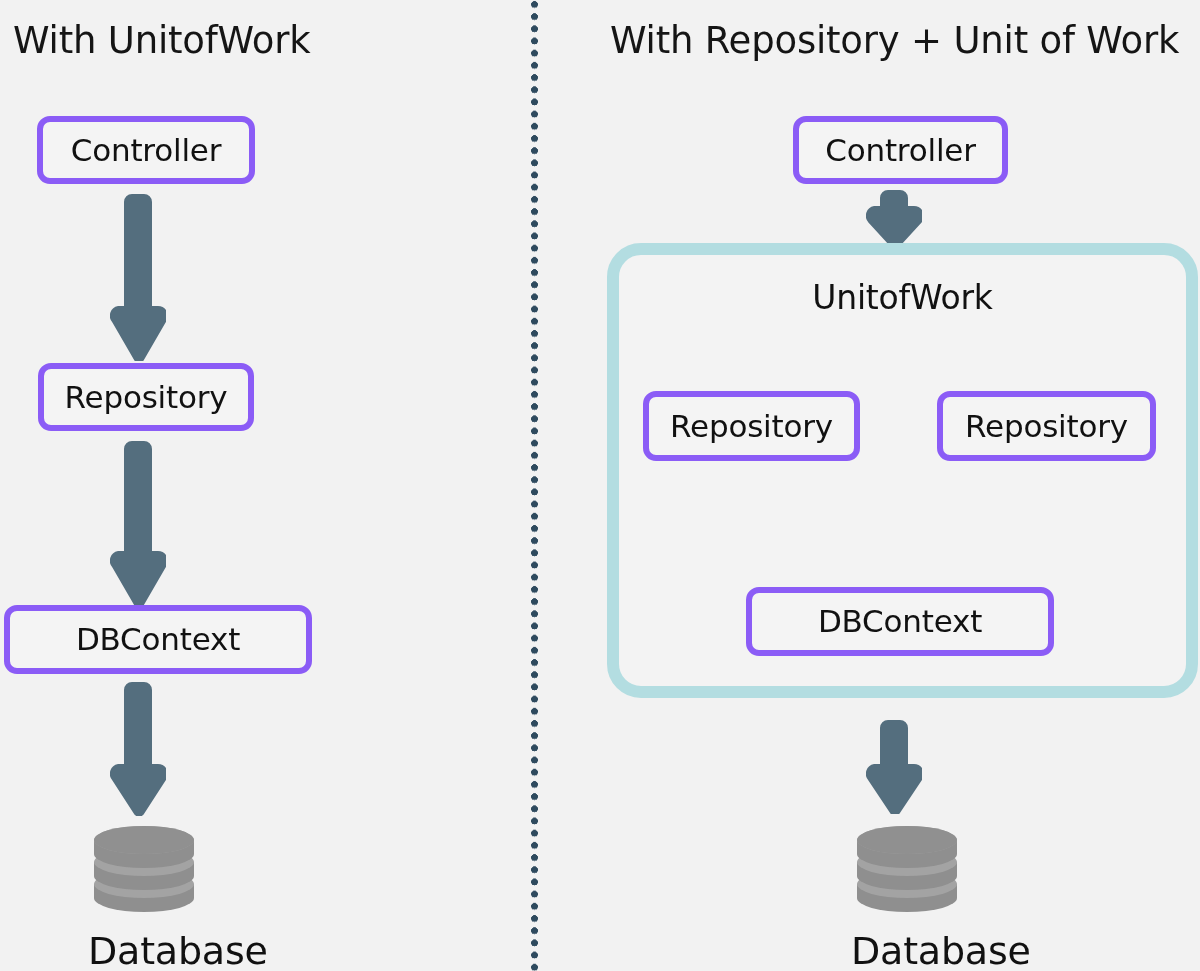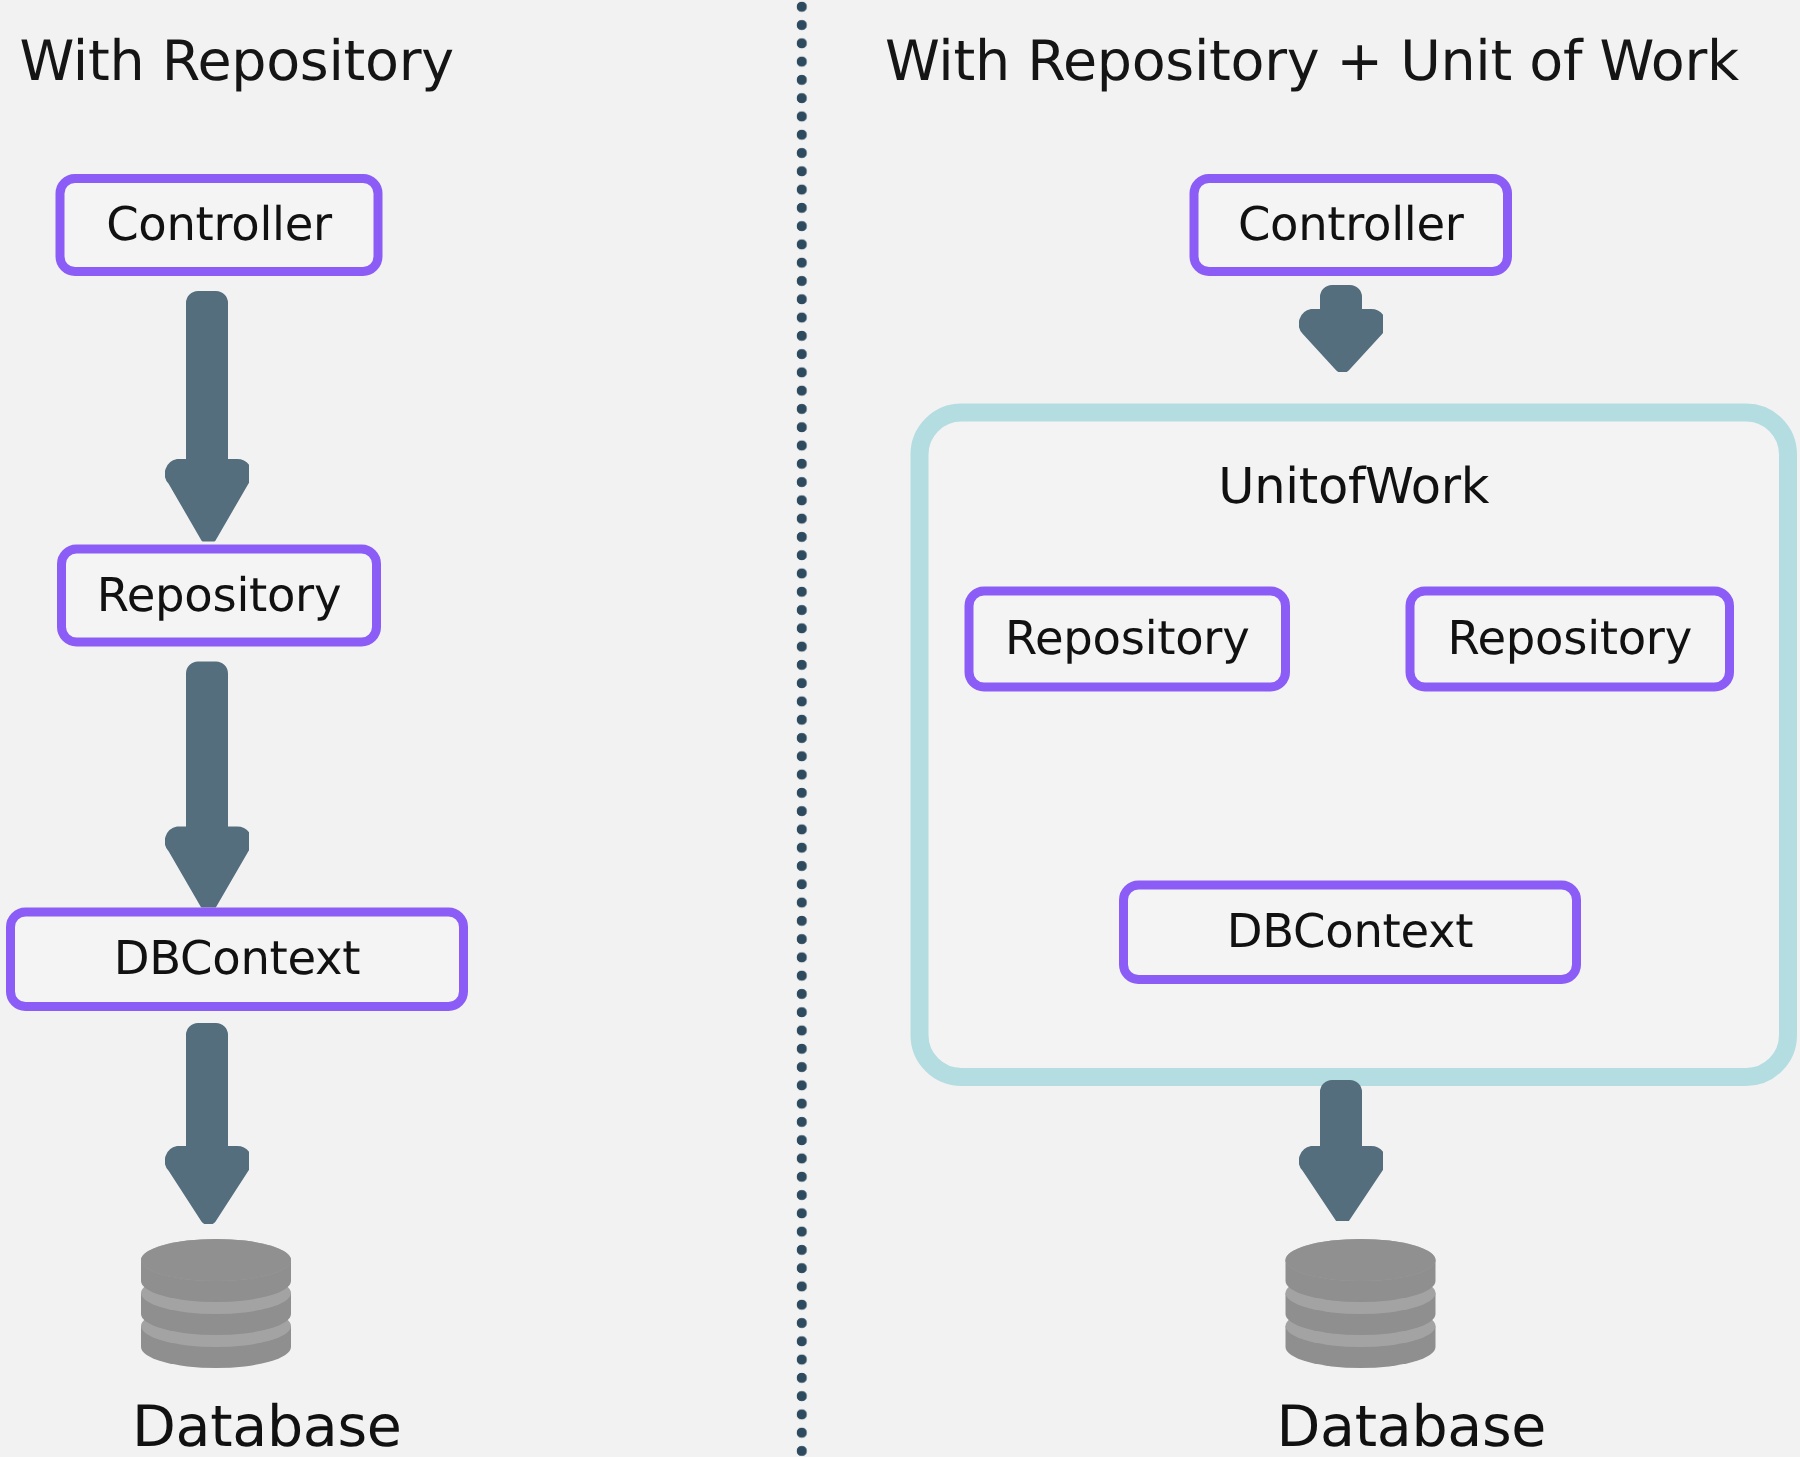--- a/index.html
+++ b/index.html
@@ -36,21 +36,21 @@
   .panel-title {
     position: absolute;
     font-size: 37px;
     font-weight: 400;
     color: #151515;
     letter-spacing: -0.2px;
     white-space: nowrap;
     line-height: 1;
   }
   #title-left  { left: 13px;  top: 22px; }
-  #title-right { left: 590px; top: 22px; }
+  #title-right { left: 610px; top: 22px; }
 
   
   .node {
     position: absolute;
     box-sizing: border-box;
     border: 6px solid #8b5cf6;
     border-radius: 13px;
     background: #f4f4f4;
     display: flex;
     align-items: center;
@@ -72,21 +72,21 @@
   
   #node-r-controller { left: 793px; top: 116px; width: 215px; height: 68px; }
   #node-r-repo-1     { left: 643px; top: 391px; width: 217px; height: 70px; }
   #node-r-repo-2     { left: 937px; top: 391px; width: 219px; height: 70px; }
   #node-r-dbcontext  { left: 746px; top: 587px; width: 308px; height: 69px; }
 
   
   #uow-container {
     position: absolute;
     left: 607px;
-    top: 269px;
+    top: 243px;
     width: 591px;
     height: 455px;
     box-sizing: border-box;
     border: 12px solid #b3dde1;
     border-radius: 34px;
     background: #f3f3f3;
   }
   #uow-label {
     position: absolute;
     left: 0;
@@ -128,21 +128,21 @@
     white-space: nowrap;
   }
 </style>
 </head>
 <body>
 
 <div class="canvas">
 
   <div>
 
-    <div class="panel-title" id="title-left">With Repository</div>
+    <div class="panel-title" id="title-left">With UnitofWork</div>
 
     <div class="node" id="node-l-controller">
       <span>Controller</span>
     </div>
 
     <div class="arrow" id="arrow-l-1">
       <svg width="56" height="175" viewBox="0 0 56 175">
         <path d="M22 8 h12 a8 8 0 0 1 8 8 v104 h6 a10 10 0 0 1 7.6 16.5 l-22 38 a6 6 0 0 1 -9.2 0 l-22 -38 A10 10 0 0 1 8 120 h6 V16 a8 8 0 0 1 8 -8 z" fill="#546e7e"></path>
       </svg>
     </div>

